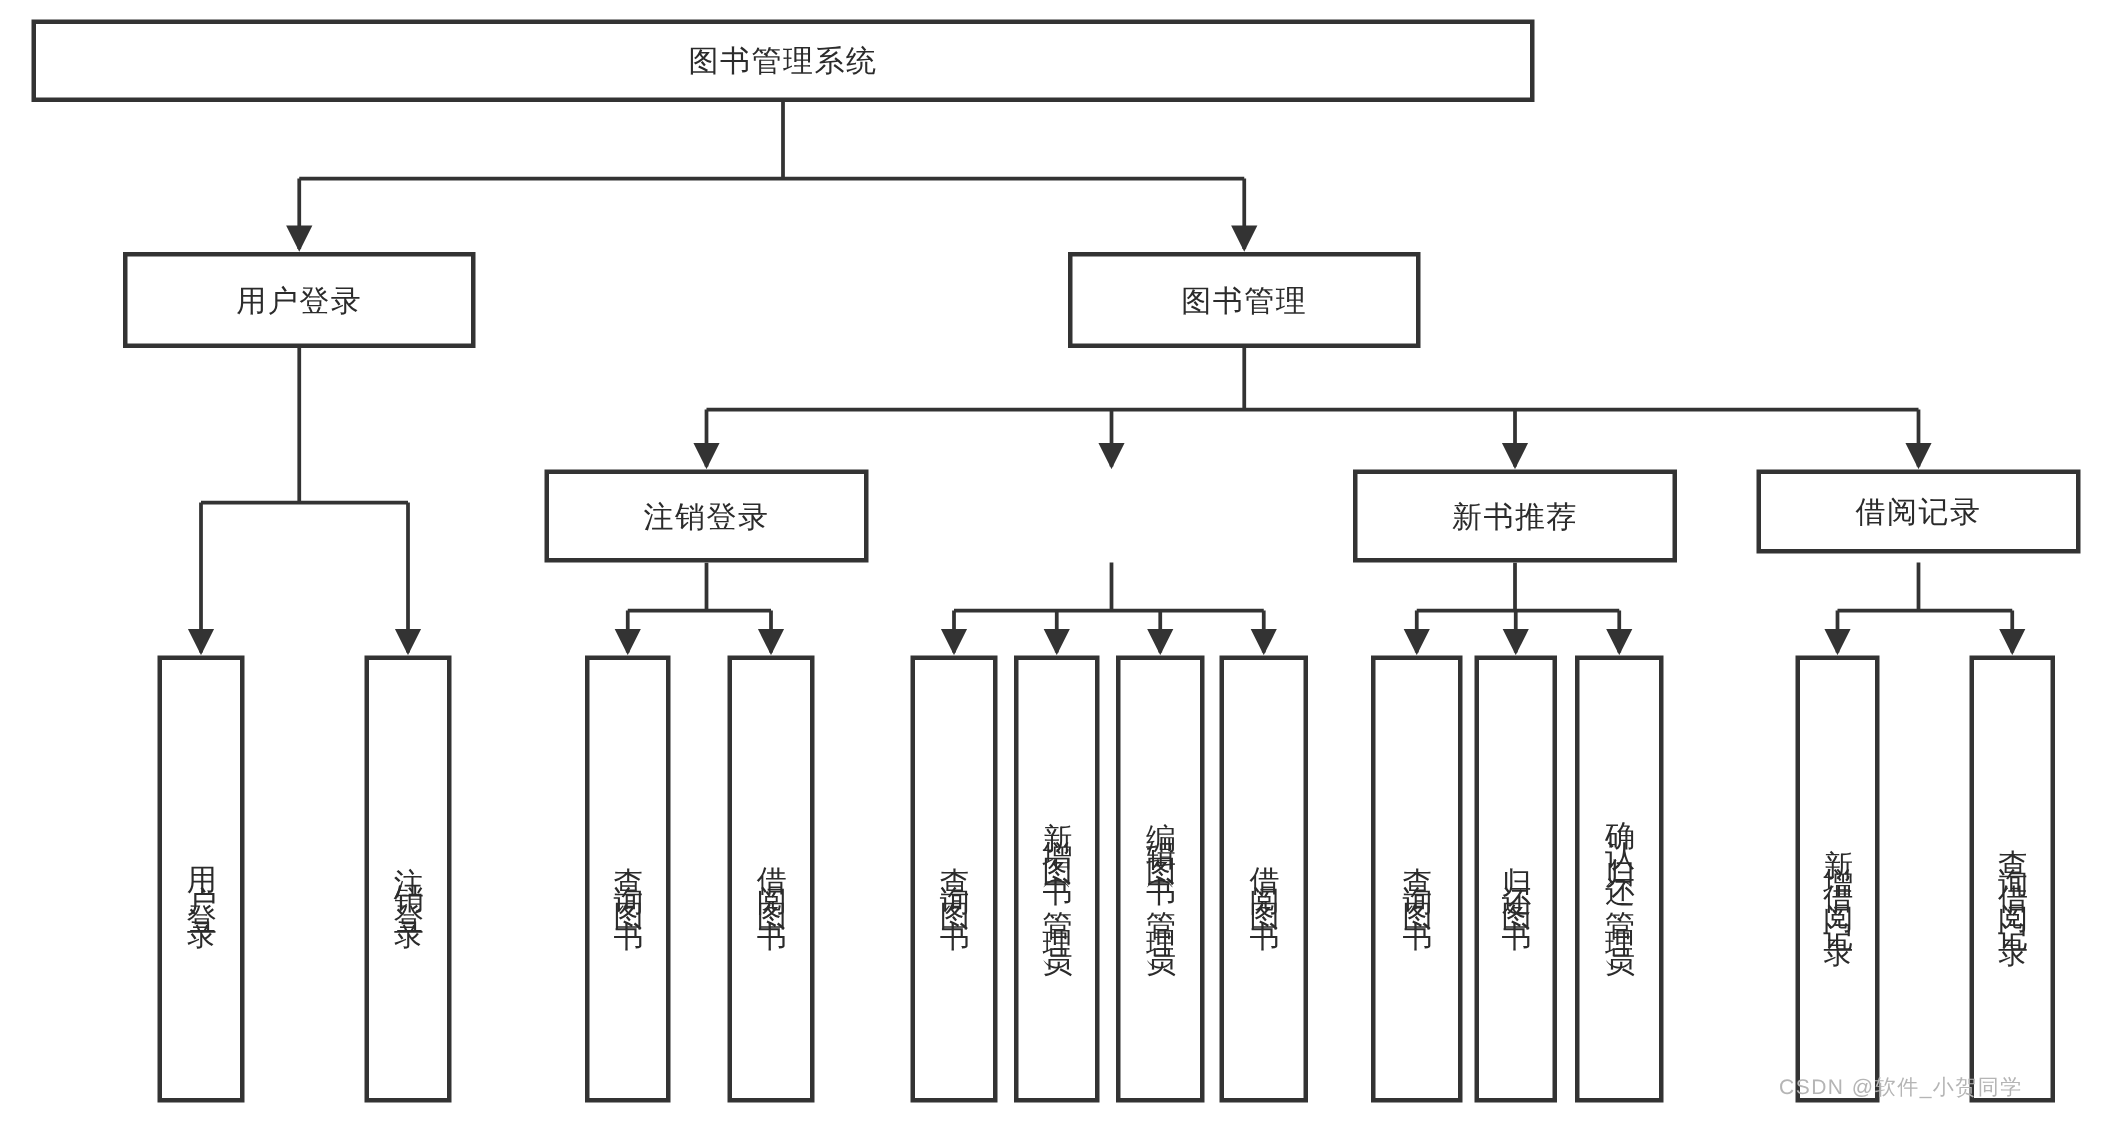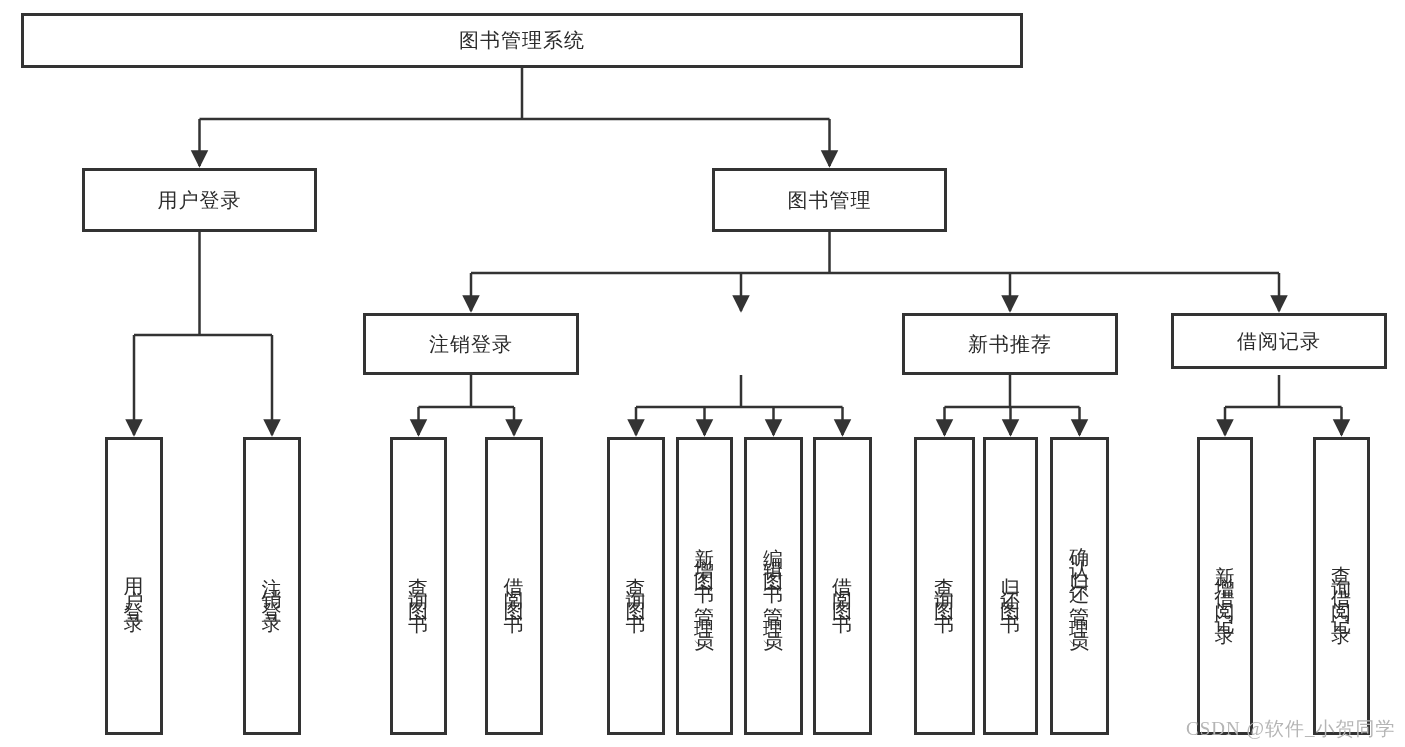--- a/index.html
+++ b/index.html
@@ -30,25 +30,24 @@
     text-orientation:mixed;
     letter-spacing:12px;
     font-size:20px;
     line-height:1.0;
     padding:6px 0;
   }
   .watermark{
     position:absolute;
     left:1186px;
     top:716px;
-    font-size:19px;
+    font-size:14px;
     color:#b5b5b5;
     letter-spacing:1px;
     white-space:nowrap;
-    font-family:Liberation Serif, serif;
   }
 </style>
 </head>
 <body>
 
 <div class="stage">
 
   <svg class="connectors" viewBox="0 0 1405 747" xmlns="http://www.w3.org/2000/svg">
     <defs>
       <marker id="arrow" viewBox="0 0 10 10" refX="9" refY="5" markerWidth="7" markerHeight="9" orient="auto" markerUnits="strokeWidth">

